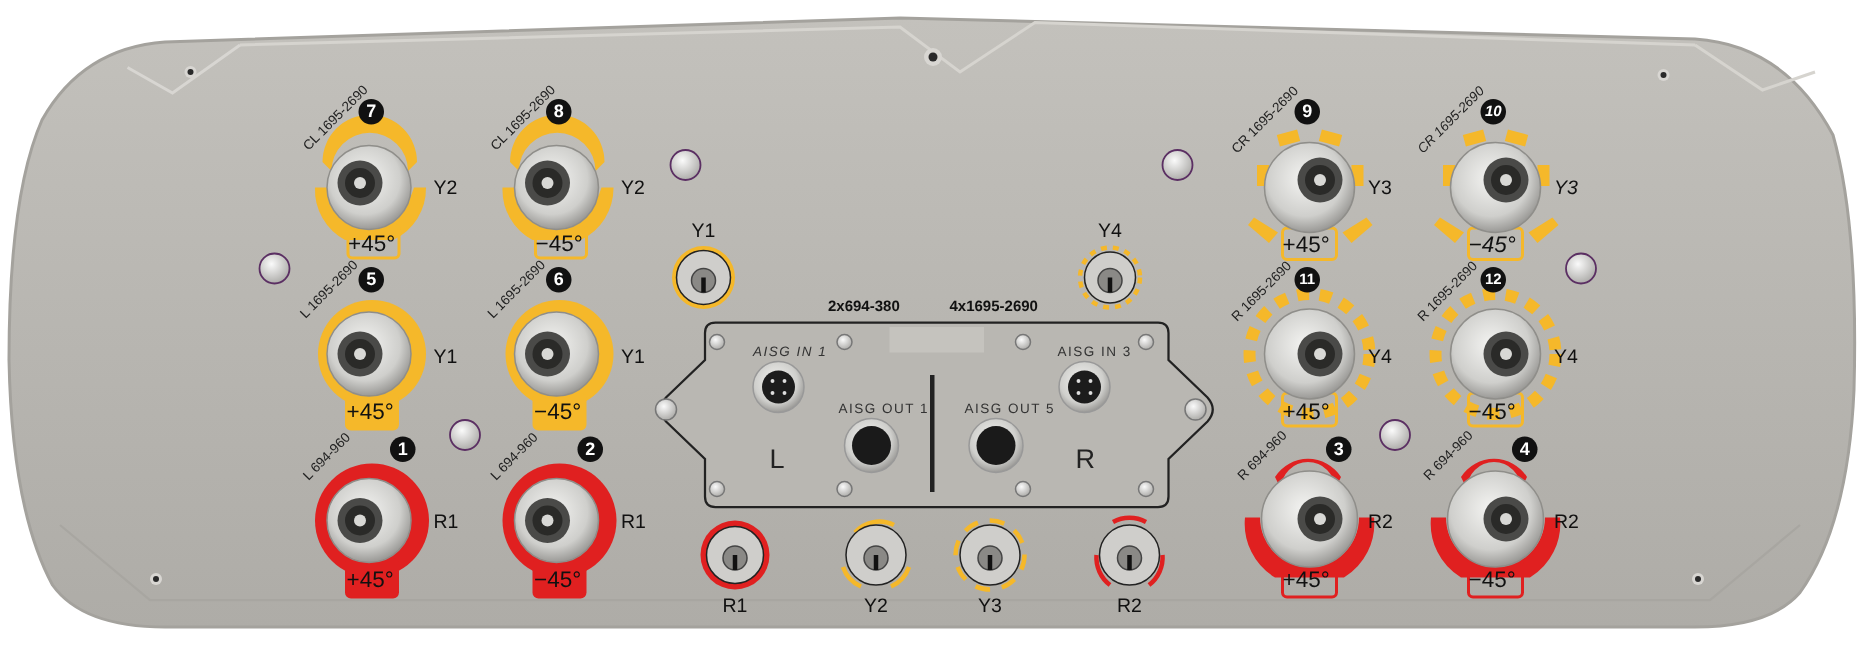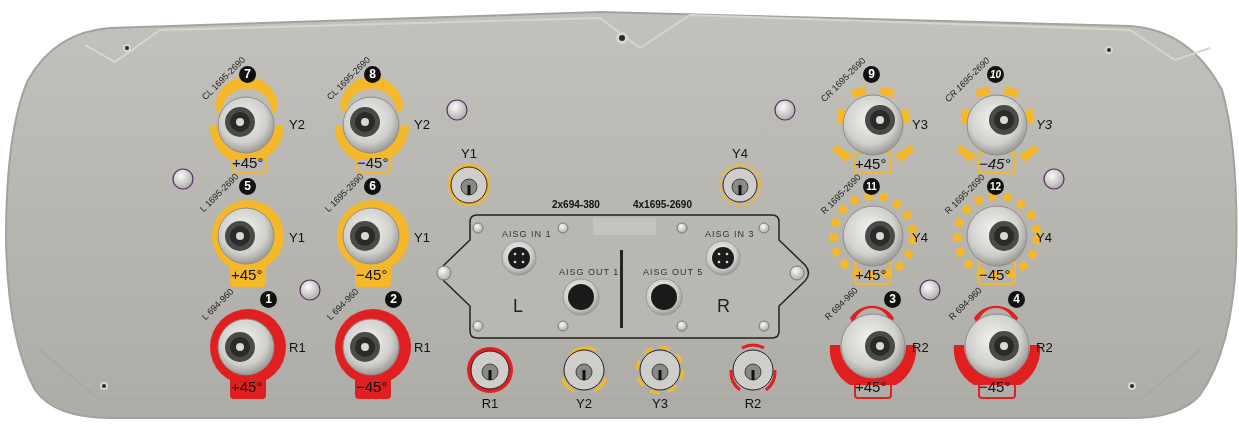--- a/index.html
+++ b/index.html
@@ -382,21 +382,21 @@
 
 <div class="abs" style="left:448px;top:164px;width:42px;height:42px;border-radius:50%;"></div>
 <div class="abs" style="left:719px;top:164px;width:42px;height:42px;border-radius:50%;"></div>
 <div class="abs" style="left:467px;top:347px;width:46px;height:46px;border-radius:50%;"></div>
 <div class="abs" style="left:561px;top:347px;width:46px;height:46px;border-radius:50%;"></div>
 <div class="abs" style="left:637px;top:347px;width:46px;height:46px;border-radius:50%;"></div>
 <div class="abs" style="left:730px;top:347px;width:46px;height:46px;border-radius:50%;"></div>
 
 <span class="band-lbl" style="left:552px;top:199px;">2x694-380</span>
 <span class="band-lbl" style="left:633px;top:199px;">4x1695-2690</span>
-<span class="aisg-lbl" style="left:502px;top:229px;">AISG IN 1</span>
+<span class="aisg-lbl" style="left:502px;top:229px;font-style:italic;">AISG IN 1</span>
 <span class="aisg-lbl" style="left:559px;top:267px;">AISG OUT 1</span>
 <span class="aisg-lbl" style="left:643px;top:267px;">AISG OUT 5</span>
 <span class="aisg-lbl" style="left:705px;top:229px;">AISG IN 3</span>
 <span class="lr-lbl" style="left:513px;top:296px;">L</span>
 <span class="lr-lbl" style="left:717px;top:296px;">R</span>
 
 <div class="abs" style="left:502px;top:241px;width:34px;height:34px;border-radius:50%;"></div>
 <div class="abs" style="left:563px;top:279px;width:36px;height:36px;border-radius:50%;"></div>
 <div class="abs" style="left:646px;top:279px;width:36px;height:36px;border-radius:50%;"></div>
 <div class="abs" style="left:706px;top:241px;width:34px;height:34px;border-radius:50%;"></div>

